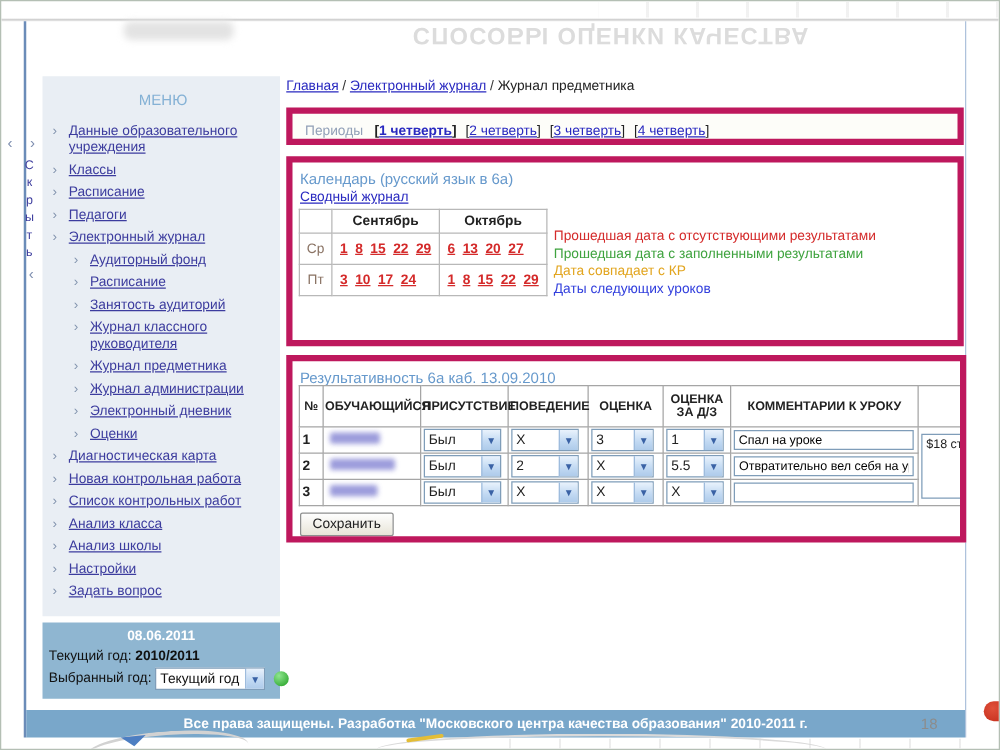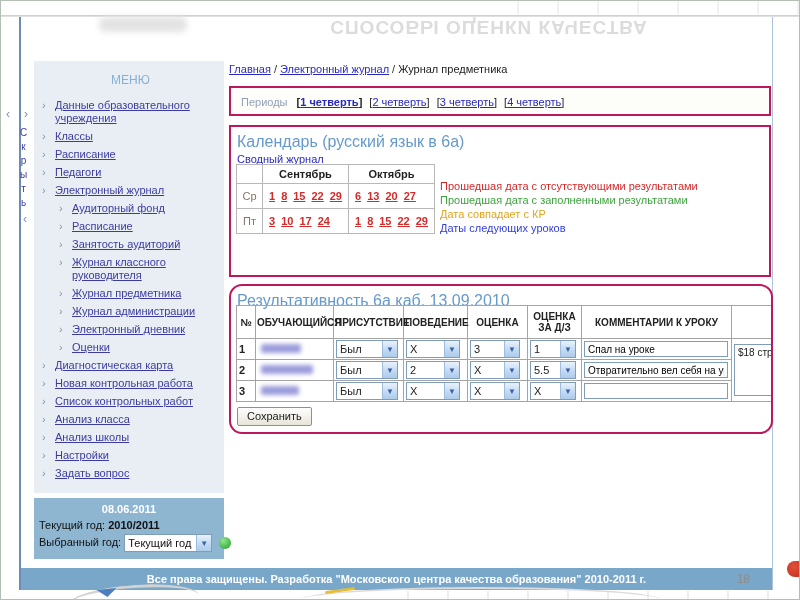--- a/index.html
+++ b/index.html
@@ -64,41 +64,41 @@
   .sel-val { flex: 1; font-size: 11px; padding: 2px 2px 0 3px; overflow: hidden; white-space: nowrap; }
   .sel-btn { width: 15px; display: flex; align-items: center; justify-content: center;
              font-size: 8px; color: #3a62a5; border-left: 1px solid #9ebcdd;
              background: linear-gradient(180deg, #e9f2fc, #c0d8f2 60%, #aecbea); }
 
   
   .breadcrumb { position: absolute; left: 228px; top: 62px; }
   .bc-link { color: #2929c0; text-decoration: underline; cursor: pointer; }
   .bc-sep { color: #333; margin: 0 3px; }
 
-  .panel { position: absolute; border: 2px solid #be185d; background: #fdfdf9; }
+  .panel { position: absolute; border: 5px solid #be185d; background: #fdfdf9; }
   .periods-box { left: 228px; top: 85px; width: 542px; height: 30px; line-height: 28px; padding-left: 10px; }
   .periods-label { color: #93a1b8; margin-right: 6px; }
   .period { margin-right: 4px; color: #222; }
   .period .plink { color: #2929c0; text-decoration: underline; cursor: pointer; }
   .period.active, .period.active .plink { font-weight: bold; }
 
   .calendar-box { left: 228px; top: 124px; width: 542px; height: 152px; background: #fff; }
-  .sec-title { color: #6699cc; font-size: 16px; margin: 6px 0 2px 6px; }
+  .sec-title { color: #6699cc; font-size: 12px; margin: 6px 0 2px 6px; }
   .cal-link { margin-left: 6px; color: #2929c0; text-decoration: underline; cursor: pointer; }
   .cal-table { position: absolute; left: 5px; top: 37px; border-collapse: collapse; }
   .cal-table td { border: 1px solid #b8b8b8; }
   .cal-month { text-align: center; font-weight: bold; height: 19px; padding: 0 6px; }
   .cal-corner { width: 26px; }
   .cal-day { color: #8a7364; text-align: center; width: 26px; }
   .cal-cells { height: 25px; padding: 0 6px; white-space: nowrap; }
   .cdate { font-weight: bold; text-decoration: underline; margin-right: 6px; cursor: pointer; }
   .cdate:last-child { margin-right: 0; }
   .cal-legend { position: absolute; left: 209px; top: 52px; line-height: 14px; white-space: nowrap; }
 
-  .results-box { left: 228px; top: 283px; width: 544px; height: 150px; background: #fff; overflow: hidden; border-radius: 13px; }
+  .results-box { left: 228px; top: 283px; width: 544px; height: 150px; background: #fff; overflow: hidden; }
   .res-table { position: absolute; left: 5px; top: 19px; border-collapse: collapse; table-layout: fixed; width: 566px; }
   .res-table th, .res-table td { border: 1px solid #a5a5a5; }
   .res-table th { font-size: 10px; text-align: center; height: 33px; padding: 1px; }
   .res-table td { height: 21px; padding: 1px 2px; }
   .redacted { display: inline-block; height: 9px; background: #7b7bd0; opacity: .75;
               border-radius: 2px; filter: blur(2px); margin-left: 3px; }
   .cmt { width: 144px; height: 16px; border: 1px solid #7f9db9; font-size: 10px;
          padding: 1px 3px; font-family: "Liberation Sans", sans-serif; }
   .hw-cell { vertical-align: middle; }
   .hw-box { width: 62px; height: 52px; border: 1px solid #7f9db9; font-size: 10px;

